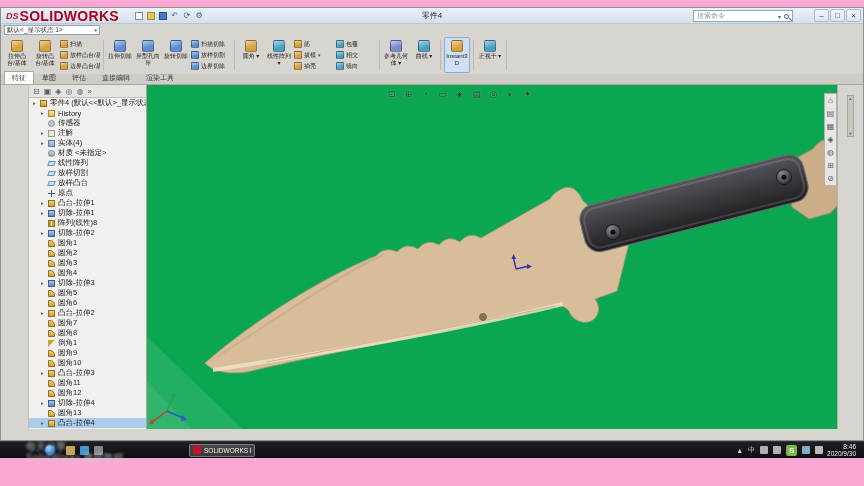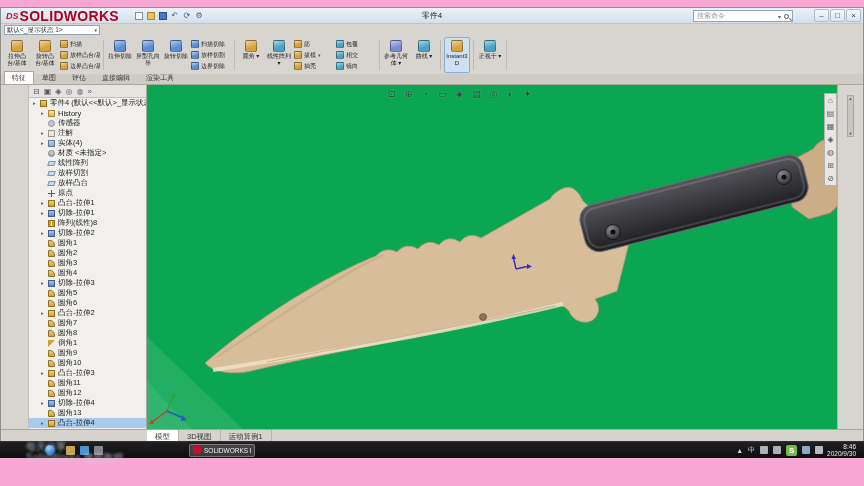--- a/index.html
+++ b/index.html
@@ -541,27 +541,20 @@
       </div>
 
       <div class="rightpanel">
         <div class="miniscroll">
           <span>▲</span>
           <span>▼</span>
         </div>
       </div>
     </div>
 
-    <div class="statusbar">
-      <div class="stabs" id="stabs">
-          <div class="stab active">模型</div>
-          <div class="stab">3D视图</div>
-          <div class="stab">运动算例1</div>
-        </div>
-    </div>
   </div>
 
   <div class="taskbar">
     <div class="startorb"></div>
     <div class="quick" id="quick">
         <span class="qicon" style="background: rgb(217, 180, 90);"></span>
         <span class="qicon" style="background: rgb(79, 163, 227);"></span>
         <span class="qicon" style="background: rgb(142, 148, 156);"></span>
       </div>
     <div class="appbtn">

